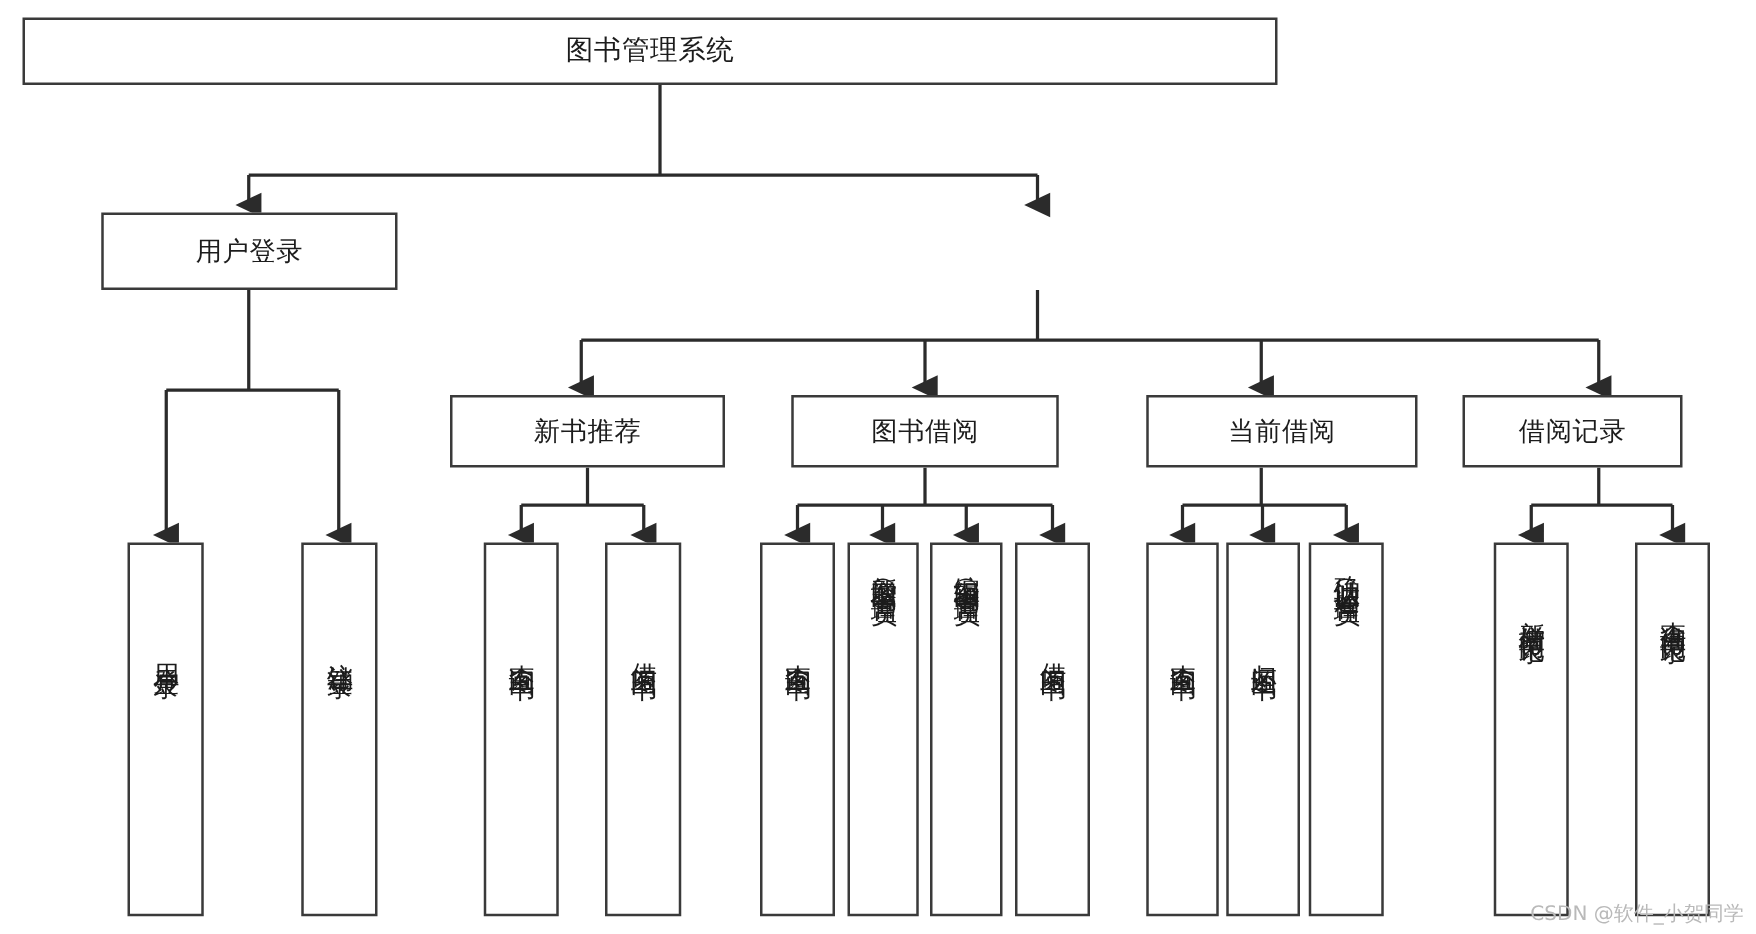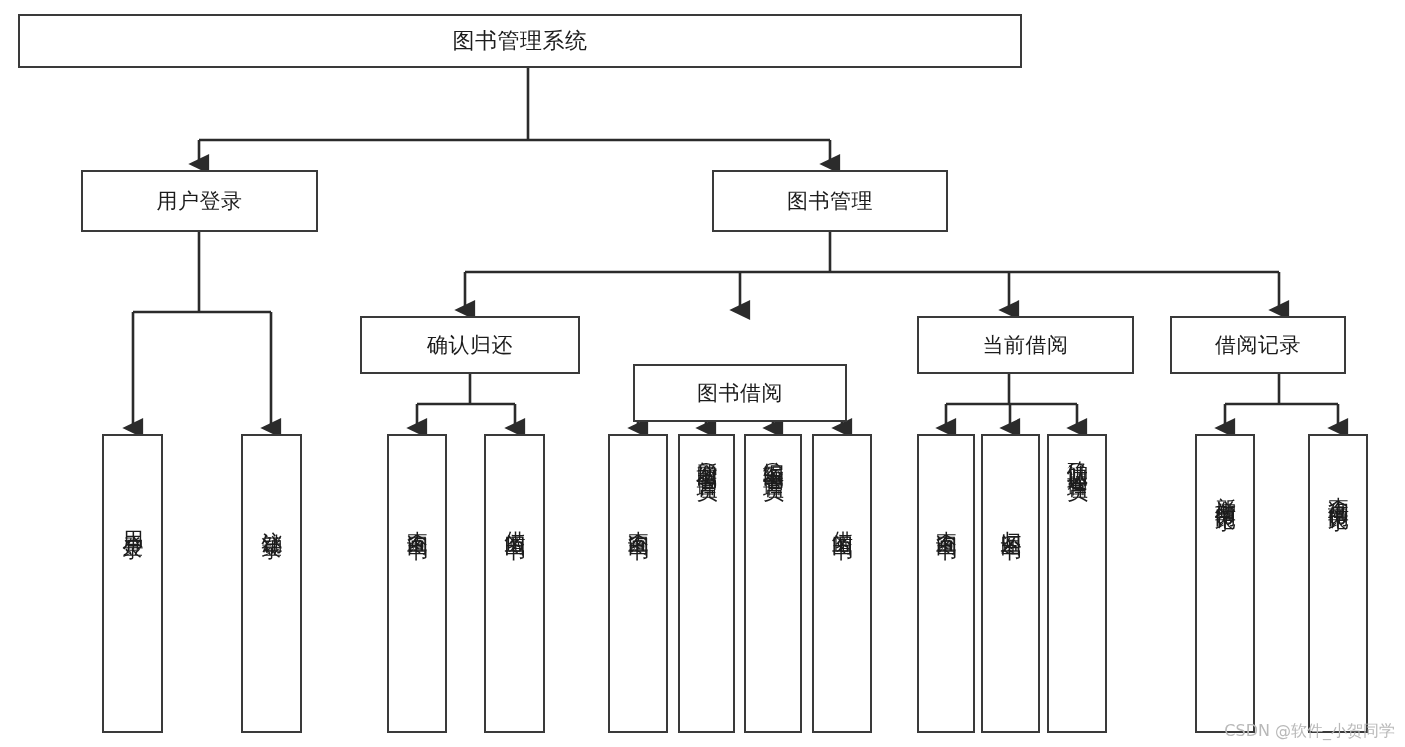--- a/index.html
+++ b/index.html
@@ -129,28 +129,25 @@
     </g>
   </svg>
 
   <div class="node h-node root" style="left:18px; top:14px; width:1004px; height:54px;">
     <span class="node-label">图书管理系统</span>
   </div>
 
   <div class="node h-node" style="left:81px; top:170px; width:237px; height:62px;">
     <span class="node-label">用户登录</span>
   </div>
-  <div class="node h-node" style="left:712px; top:170px; width:236px; height:62px;">
-    <span class="node-label">图书管理</span>
-  </div>
 
   <div class="node h-node" style="left:360px; top:316px; width:220px; height:58px;">
-    <span class="node-label">确认归还</span>
-  </div>
-  <div class="node h-node" style="left:633px; top:316px; width:214px; height:58px;margin-top:48px;">
+    <span class="node-label">新书推荐</span>
+  </div>
+  <div class="node h-node" style="left:633px; top:316px; width:214px; height:58px;">
     <span class="node-label">图书借阅</span>
   </div>
   <div class="node h-node" style="left:901px; top:316px; width:217px; height:58px;margin-left:16px;">
     <span class="node-label">当前借阅</span>
   </div>
   <div class="node h-node" style="left:1170px; top:316px; width:176px; height:58px;">
     <span class="node-label">借阅记录</span>
   </div>
 
   <div class="node v-node" style="left:102px; top:434px; width:61px; height:299px; padding-top:78px;">

